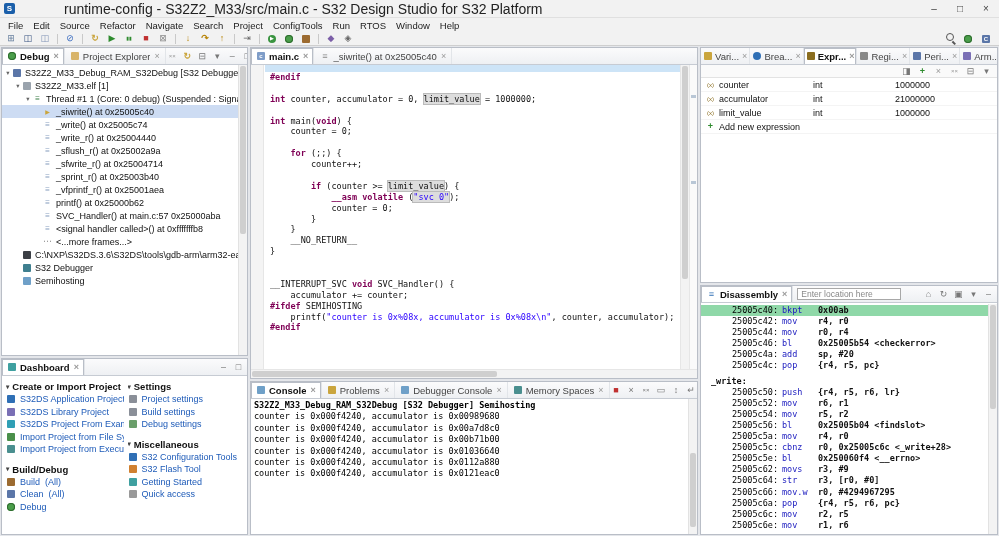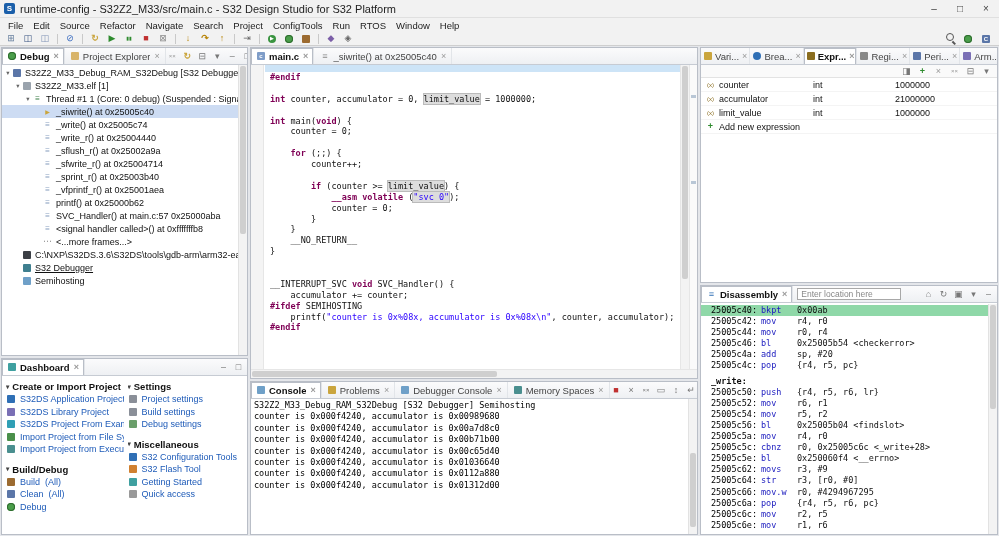--- a/index.html
+++ b/index.html
@@ -2,21 +2,21 @@
 <html><head>
 <meta charset="utf-8">
 <style>
 *{margin:0;padding:0;box-sizing:border-box;}
 html,body{width:999px;height:536px;}
 body{font-family:"Liberation Sans",sans-serif;background:#f2f2f2;overflow:hidden;position:relative;color:#111;}
 
 
 .titlebar{position:absolute;top:0;left:0;right:0;height:18px;background:#f2f2f2;border-bottom:1px solid #e0e0e0;display:flex;align-items:center;padding-left:4px;gap:5px;}
 .app-icon{width:11px;height:11px;background:#1b5faa;color:#fff;font-size:8px;font-weight:bold;display:flex;align-items:center;justify-content:center;border-radius:2px;flex:none;}
-.title-text{font-size:11px;color:#222;white-space:nowrap;}
+.title-text{font-size:14px;color:#222;white-space:nowrap;margin-left:44px;}
 .win-controls{margin-left:auto;display:flex;height:100%;}
 .win-btn{width:26px;display:flex;align-items:center;justify-content:center;font-size:10px;color:#444;}
 .menubar{position:absolute;top:18px;left:0;right:0;height:14px;background:#f2f2f2;display:flex;align-items:center;padding-left:3px;}
 .menu-item{font-size:9.5px;padding:0 5px;color:#222;white-space:nowrap;}
 .toolbar{position:absolute;top:32px;left:0;right:0;height:14px;background:#f2f2f2;border-bottom:1px solid #cfcfcf;display:flex;align-items:center;padding-left:3px;gap:1px;}
 .tbtn{width:16px;height:13px;display:flex;align-items:center;justify-content:center;border-radius:2px;flex:none;}
 .tsep{width:1px;height:10px;background:#c9c9c9;margin:0 3px;flex:none;}
 .tb-right{margin-left:auto;display:flex;align-items:center;gap:2px;padding-right:5px;}
 
 
@@ -79,31 +79,31 @@
 .expr-c2{flex:1;}
 .expr-row{height:14px;display:flex;align-items:center;font-size:9px;border-bottom:1px solid #f4f4f4;}
 .expr-cell{padding:0 4px;overflow:hidden;white-space:nowrap;display:flex;align-items:center;gap:3px;}
 
 
 #disasm-bar{display:flex;align-items:center;gap:4px;}
 #disasm-tabs{display:flex;align-items:stretch;height:100%;}
 #disasm-input{width:104px;height:12px;border:1px solid #a8a8a8;font-size:8.5px;padding:0 3px;color:#444;font-family:"Liberation Sans",sans-serif;}
 #disasm-input::placeholder{color:#888;}
 #disasm-body{position:absolute;top:18px;left:0;right:9px;bottom:0;font-family:"DejaVu Sans Mono","Liberation Mono",monospace;font-size:8.5px;overflow:hidden;padding-top:1px;}
-.dis-line{height:11.1px;line-height:11.1px;white-space:pre;display:flex;}
+.dis-line{height:11.1px;line-height:11.1px;white-space:pre;display:flex;padding-left:21px;}
 .dis-line.cur{background:#8fd8a8;}
 .dis-line.lbl{font-weight:bold;margin-top:4px;padding-left:10px;display:block;}
 .dis-addr{width:60px;padding-left:10px;color:#000;flex:none;}
 .dis-mn{width:36px;color:#2020c0;flex:none;}
-.dis-ops{color:#111;}
+.dis-ops{color:#111;font-weight:bold;}
 #disasm-scroll{position:absolute;top:18px;right:0;bottom:0;width:9px;background:#f3f3f3;border-left:1px solid #e2e2e2;}
 
 
 #console-body{position:absolute;top:17px;left:0;right:9px;bottom:0;overflow:hidden;font-family:"DejaVu Sans Mono","Liberation Mono",monospace;font-size:8.5px;padding:1px 0 0 3px;}
-.con-header{font-weight:normal;color:#000;height:11.4px;line-height:11.4px;white-space:pre;}
+.con-header{font-weight:bold;color:#000;height:11.4px;line-height:11.4px;white-space:pre;}
 .con-line{height:11.4px;line-height:11.4px;white-space:pre;color:#000;}
 #console-scroll{position:absolute;top:17px;right:0;bottom:0;width:9px;background:#f3f3f3;border-left:1px solid #e2e2e2;}
 
 
 #dash-body{position:absolute;top:17px;left:0;right:0;bottom:0;overflow:hidden;padding:4px 2px 0 4px;display:flex;gap:4px;}
 .dash-col{width:50%;overflow:hidden;}
 .dash-sec{margin-bottom:7px;}
 .dash-title{font-size:9.5px;font-weight:bold;display:flex;align-items:center;gap:3px;height:13px;color:#111;white-space:nowrap;}
 .dash-title .tw{font-size:6.5px;color:#444;}
 .dash-item{display:flex;align-items:center;gap:4px;height:12.5px;font-size:9px;color:#1e5bb8;white-space:nowrap;overflow:hidden;}
@@ -314,21 +314,21 @@
         <div class="trow" style="padding-left: 32px;">
           <span class="twisty"></span>
           <span class="mi" style="color: rgb(119, 119, 119);">⋯</span>
           <span class="tlabel">&lt;...more frames...&gt;</span>
         </div>
         <div class="trow" style="padding-left: 12px;">
           <span class="twisty"></span>
           <span class="mi" style="background: rgb(59, 63, 69); width: 8px; height: 8px; margin: 1px; border-radius: 1px;"></span>
           <span class="tlabel">C:\NXP\S32DS.3.6\S32DS\tools\gdb-arm\arm32-eabi\bin\arm</span>
         </div>
-        <div class="trow" style="padding-left: 12px; text-decoration: underline;">
+        <div class="trow" style="padding-left: 12px;">
           <span class="twisty"></span>
           <span class="mi" style="background: rgb(63, 127, 143); width: 8px; height: 8px; margin: 1px; border-radius: 1px;"></span>
           <span class="tlabel">S32 Debugger</span>
         </div>
         <div class="trow" style="padding-left: 12px;">
           <span class="twisty"></span>
           <span class="mi" style="background: rgb(111, 160, 200); width: 8px; height: 8px; margin: 1px; border-radius: 1px;"></span>
           <span class="tlabel">Semihosting</span>
         </div>
       </div>
@@ -541,24 +541,23 @@
           <span class="pbtn">
             <span class="mi" style="color: rgb(119, 119, 119);">↵</span>
           </span>
         </div>
       </div>
     <div id="console-body">
         <div class="con-header">S32Z2_M33_Debug_RAM_S32Debug [S32 Debugger] Semihosting</div>
         <div class="con-line">counter is 0x000f4240, accumulator is 0x00989680</div>
         <div class="con-line">counter is 0x000f4240, accumulator is 0x00a7d8c0</div>
         <div class="con-line">counter is 0x000f4240, accumulator is 0x00b71b00</div>
-        <div class="con-line">counter is 0x000f4240, accumulator is 0x00c65d40</div>
         <div class="con-line">counter is 0x000f4240, accumulator is 0x01036640</div>
         <div class="con-line">counter is 0x000f4240, accumulator is 0x0112a880</div>
-        <div class="con-line">counter is 0x000f4240, accumulator is 0x01312d00</div>
+        <div class="con-line">counter is 0x000f4240, accumulator is 0x0121eac0</div>
       </div>
     <div id="console-scroll">
         <div class="thumb" style="top:40%;height:55%;"></div>
       </div>
   </div>
 
   <div class="panel" id="expr-panel">
     <div class="tabrow" id="expr-tabs">
         <div class="tab">
           <span class="mi" style="background: rgb(202, 165, 61); width: 8px; height: 8px; margin: 1px; border-radius: 1px;"></span>

